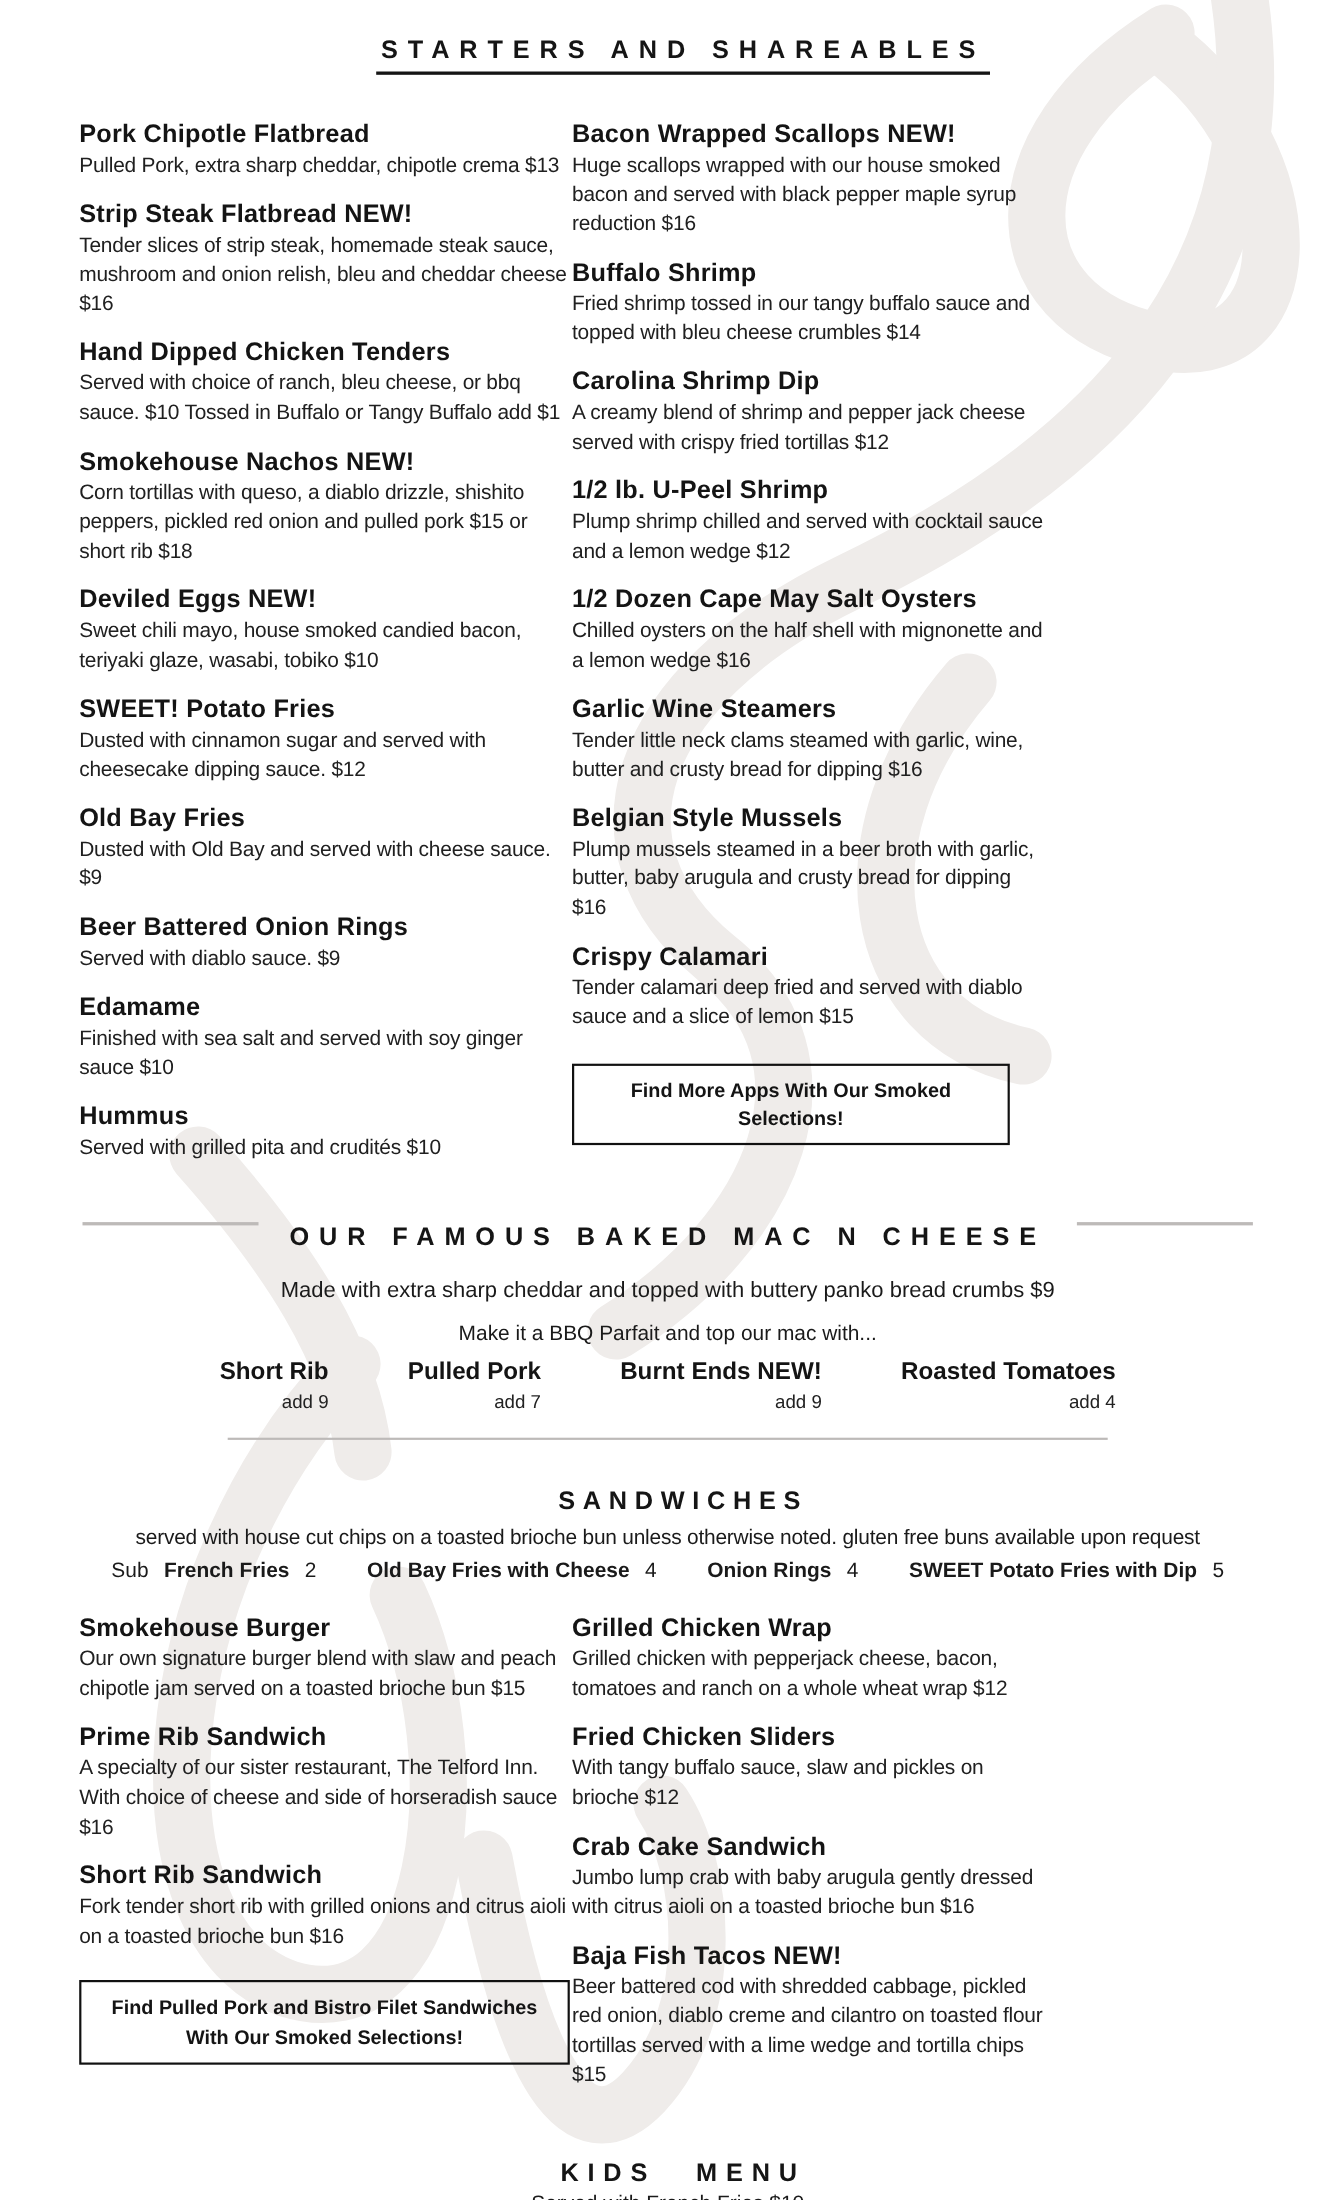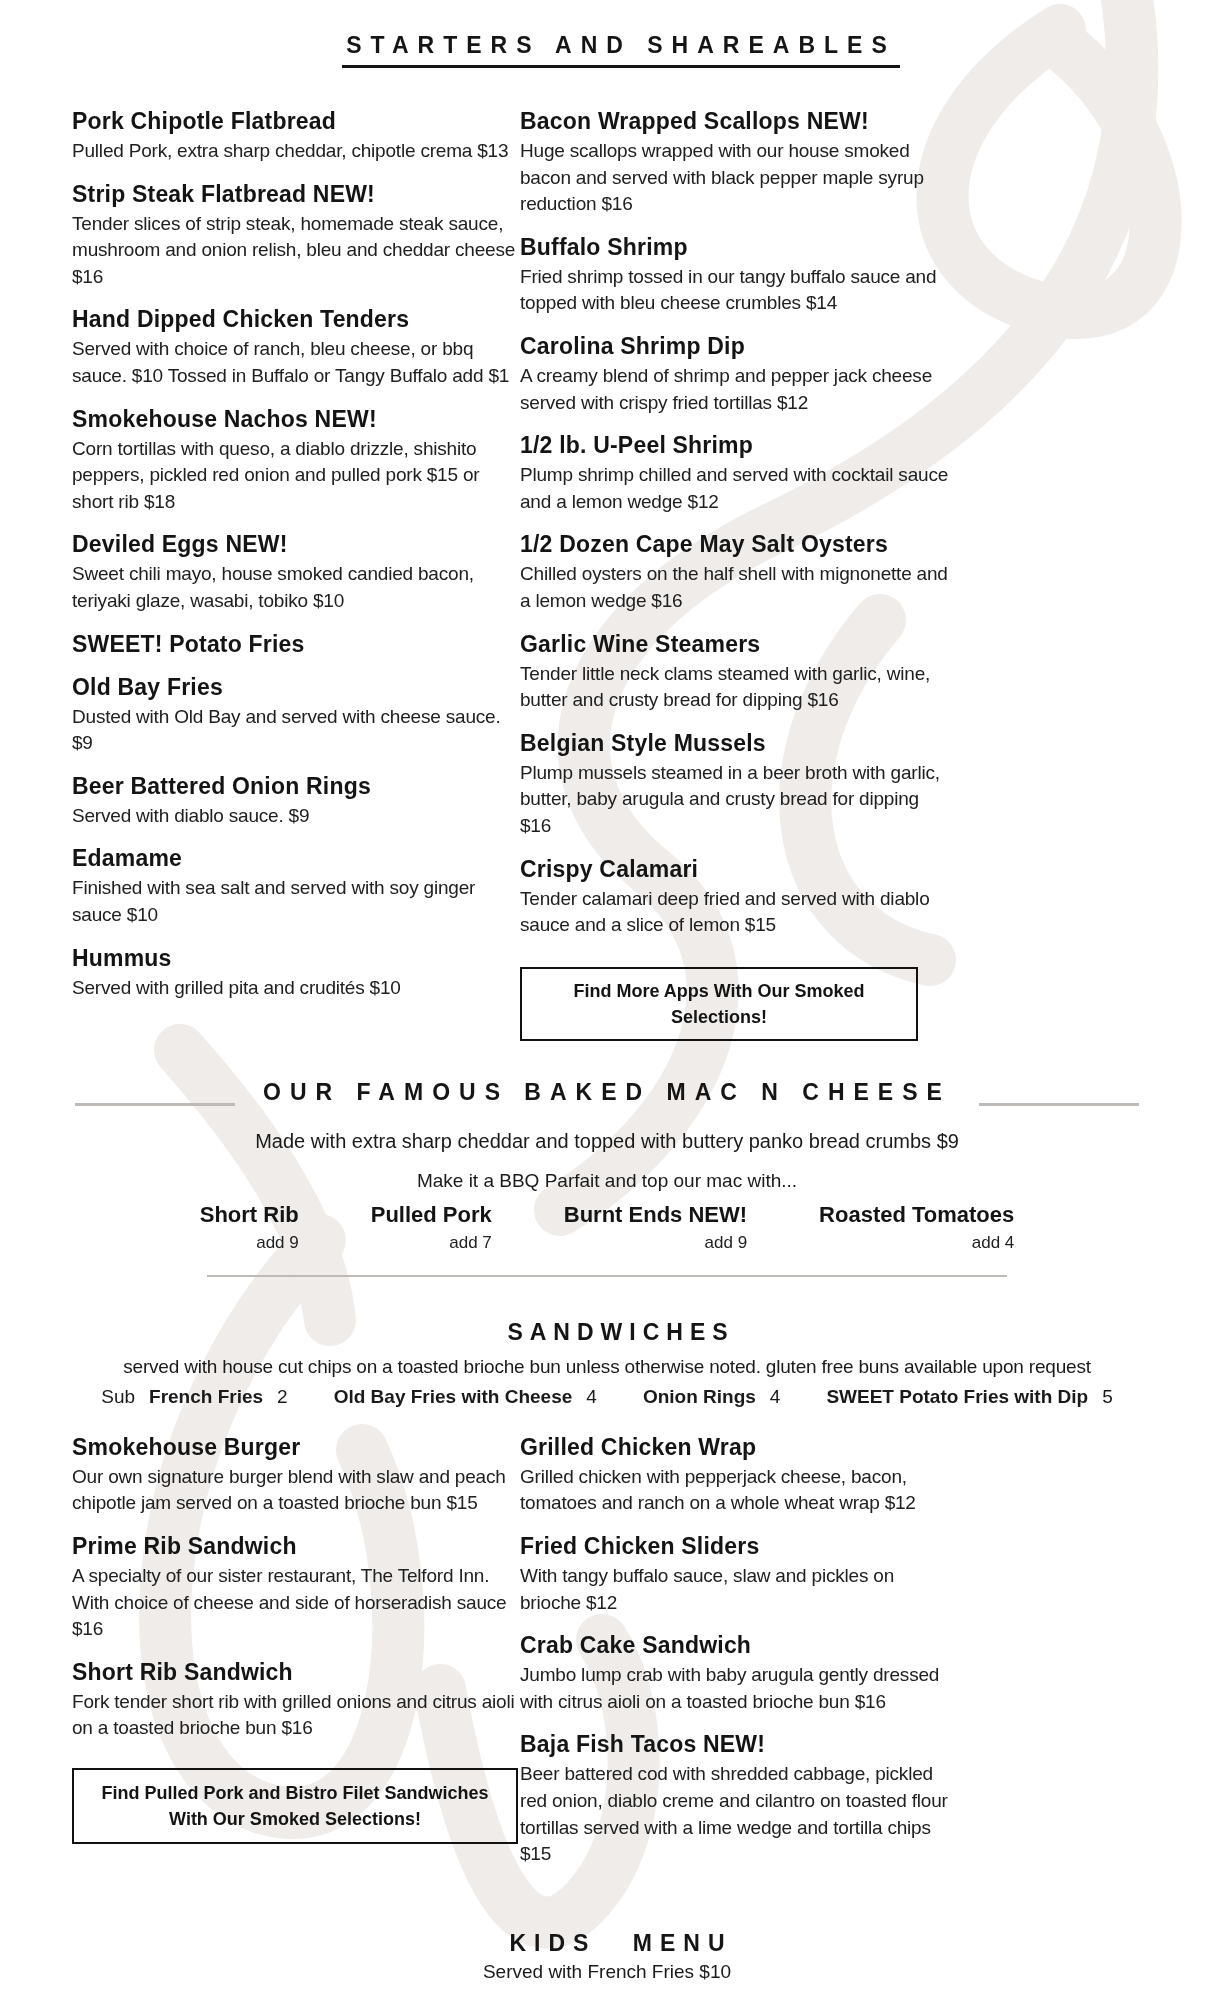--- a/index.html
+++ b/index.html
@@ -30,21 +30,21 @@
   .menu-item h3 { margin:0 0 3px; font-size:23px; letter-spacing:0.2px; color:#141414; }
   .menu-item p  { margin:0; font-size:19px; line-height:1.4; color:#202020; letter-spacing:-0.2px; }
 
   .callout {
     border:2px solid #111; text-align:center; font-weight:bold;
     font-size:18px; line-height:1.45; color:#141414;
   }
   .callout-apps { width:378px; padding:9px 8px; margin-top:28px; }
   .callout-sandwich { width:422px; padding:10px 10px; margin-top:26px; }
 
-  .mac-header { display:flex; align-items:flex-end; justify-content:center; gap:28px; margin:38px 70px 0; }
+  .mac-header { display:flex; align-items:flex-start; justify-content:center; gap:28px; margin:38px 70px 0; }
   .mac-header .rule { height:3px; background:#bdbab8; flex:0 0 160px; }
   .mac-title { font-weight:bold; font-size:23px; letter-spacing:9px; color:#151515; white-space:nowrap; }
   .mac-line1 { text-align:center; font-size:20px; margin-top:24px; color:#1a1a1a; }
   .mac-line2 { text-align:center; font-size:19px; margin-top:17px; color:#1a1a1a; }
   .mac-options { display:flex; justify-content:center; gap:72px; margin-top:10px; }
   .mac-opt { text-align:right; }
   .mac-opt .opt-name { font-weight:bold; font-size:22px; color:#141414; }
   .mac-opt .opt-add  { font-size:17px; margin-top:5px; color:#222; }
   .mac-divider { height:2px; background:#bdbab8; width:800px; margin:22px auto 0; }
 
@@ -95,20 +95,21 @@
       <div class="menu-item">
         <h3>Smokehouse Nachos NEW!</h3>
         <p>Corn tortillas with queso, a diablo drizzle, shishito peppers, pickled red onion and pulled pork $15 or short rib $18</p>
       </div>
       <div class="menu-item">
         <h3>Deviled Eggs NEW!</h3>
         <p>Sweet chili mayo, house smoked candied bacon, teriyaki glaze, wasabi, tobiko $10</p>
       </div>
       <div class="menu-item">
         <h3>SWEET! Potato Fries</h3>
+        <p>Dusted with cinnamon sugar and served with cheesecake dipping sauce. $12</p>
       </div>
       <div class="menu-item">
         <h3>Old Bay Fries</h3>
         <p>Dusted with Old Bay and served with cheese sauce. $9</p>
       </div>
       <div class="menu-item">
         <h3>Beer Battered Onion Rings</h3>
         <p>Served with diablo sauce. $9</p>
       </div>
       <div class="menu-item">

